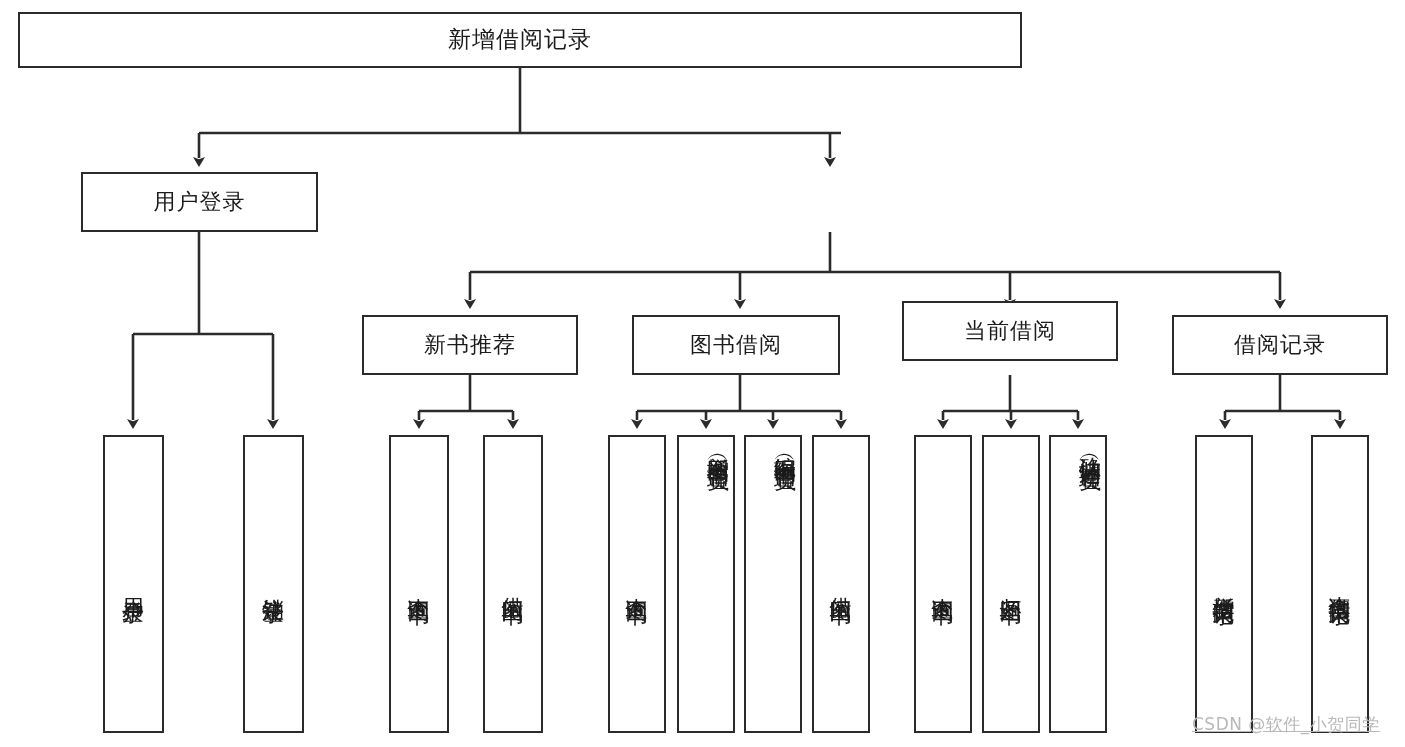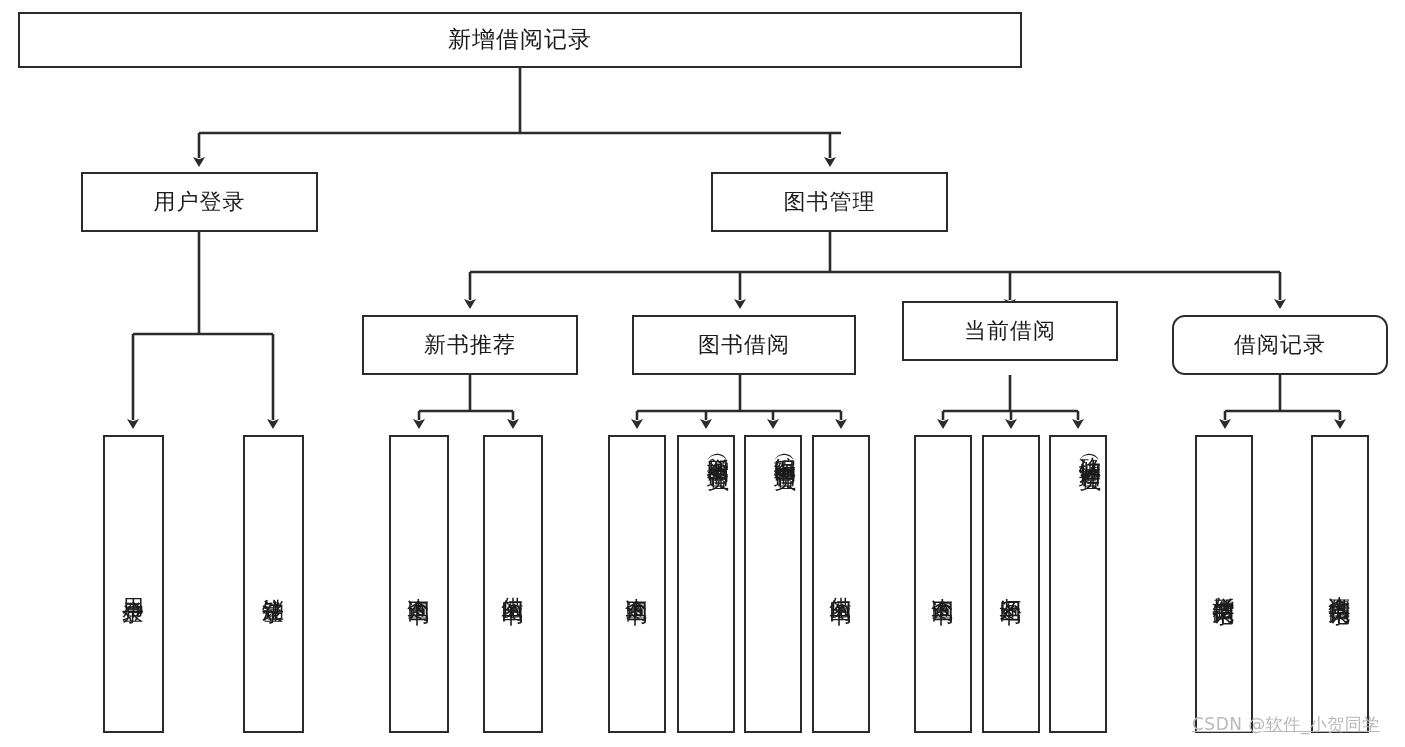--- a/index.html
+++ b/index.html
@@ -132,34 +132,31 @@
     </g>
   </svg>
 
   <div class="node horizontal root" style="left: 18px; top: 12px; width: 1004px; height: 56px;">
     <span>新增借阅记录</span>
   </div>
 
   <div class="node horizontal" style="left: 81px; top: 172px; width: 237px; height: 60px;">
     <span>用户登录</span>
   </div>
-  <div class="node horizontal" style="left: 711px; top: 172px; width: 237px; height: 60px;">
-    <span>图书管理</span>
-  </div>
 
   <div class="node horizontal" style="left: 362px; top: 315px; width: 216px; height: 60px; font-family: Liberation Serif, serif;">
     <span>新书推荐</span>
   </div>
-  <div class="node horizontal" style="left: 632px; top: 315px; width: 224px; height: 60px;">
+  <div class="node horizontal" style="left: 632px; top: 315px; width: 208px; height: 60px;">
     <span>图书借阅</span>
   </div>
   <div class="node horizontal" style="left: 902px; top: 301px; width: 216px; height: 60px;">
     <span>当前借阅</span>
   </div>
-  <div class="node horizontal" style="left: 1172px; top: 315px; width: 216px; height: 60px; border-radius: 13px;">
+  <div class="node horizontal" style="left: 1172px; top: 315px; width: 216px; height: 60px;">
     <span>借阅记录</span>
   </div>
 
   <div class="node vertical centered" style="left: 103px; top: 435px; width: 61px; height: 298px;">
     <span>用户登录</span>
   </div>
   <div class="node vertical centered" style="left: 243px; top: 435px; width: 61px; height: 298px;">
     <span>注销登录</span>
   </div>
   <div class="node vertical centered" style="left: 389px; top: 435px; width: 60px; height: 298px;">

